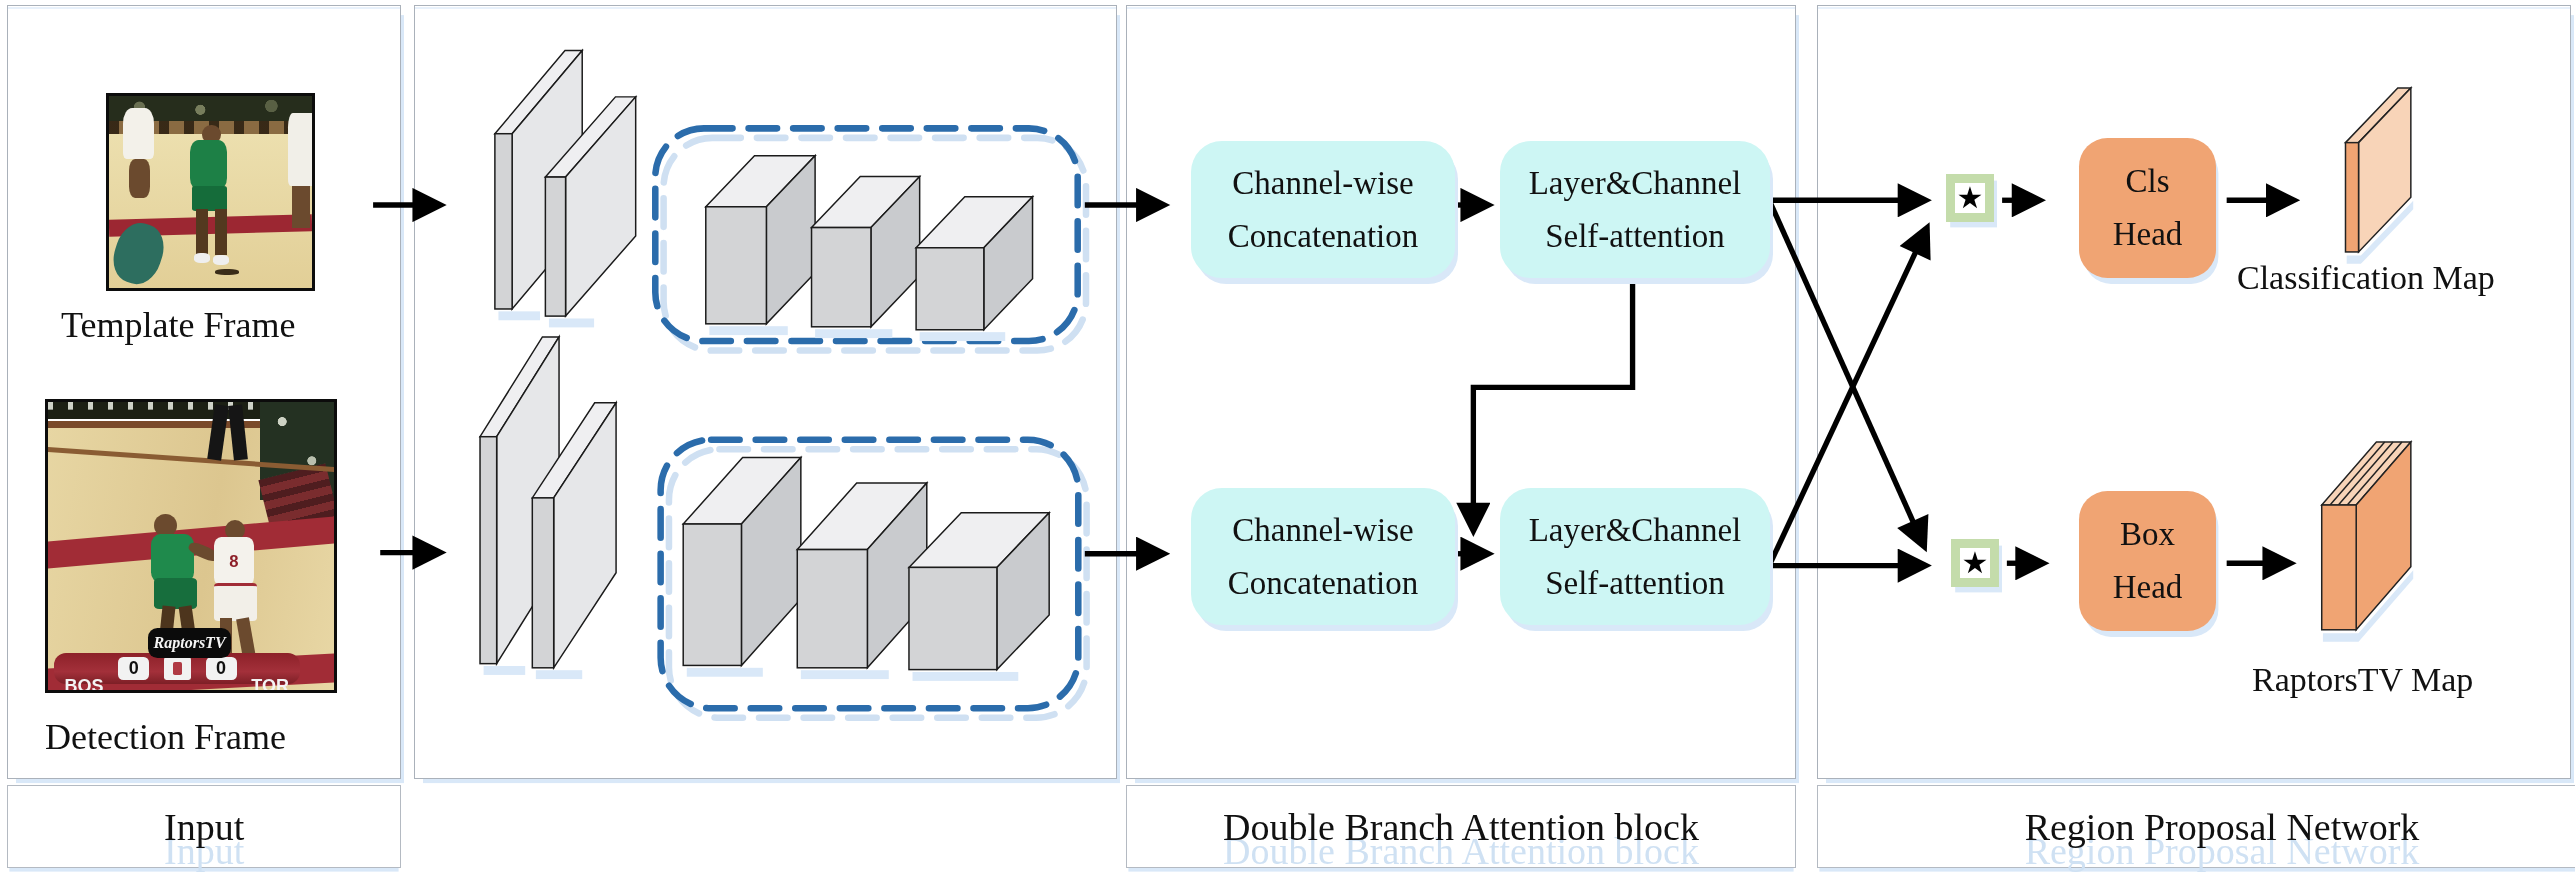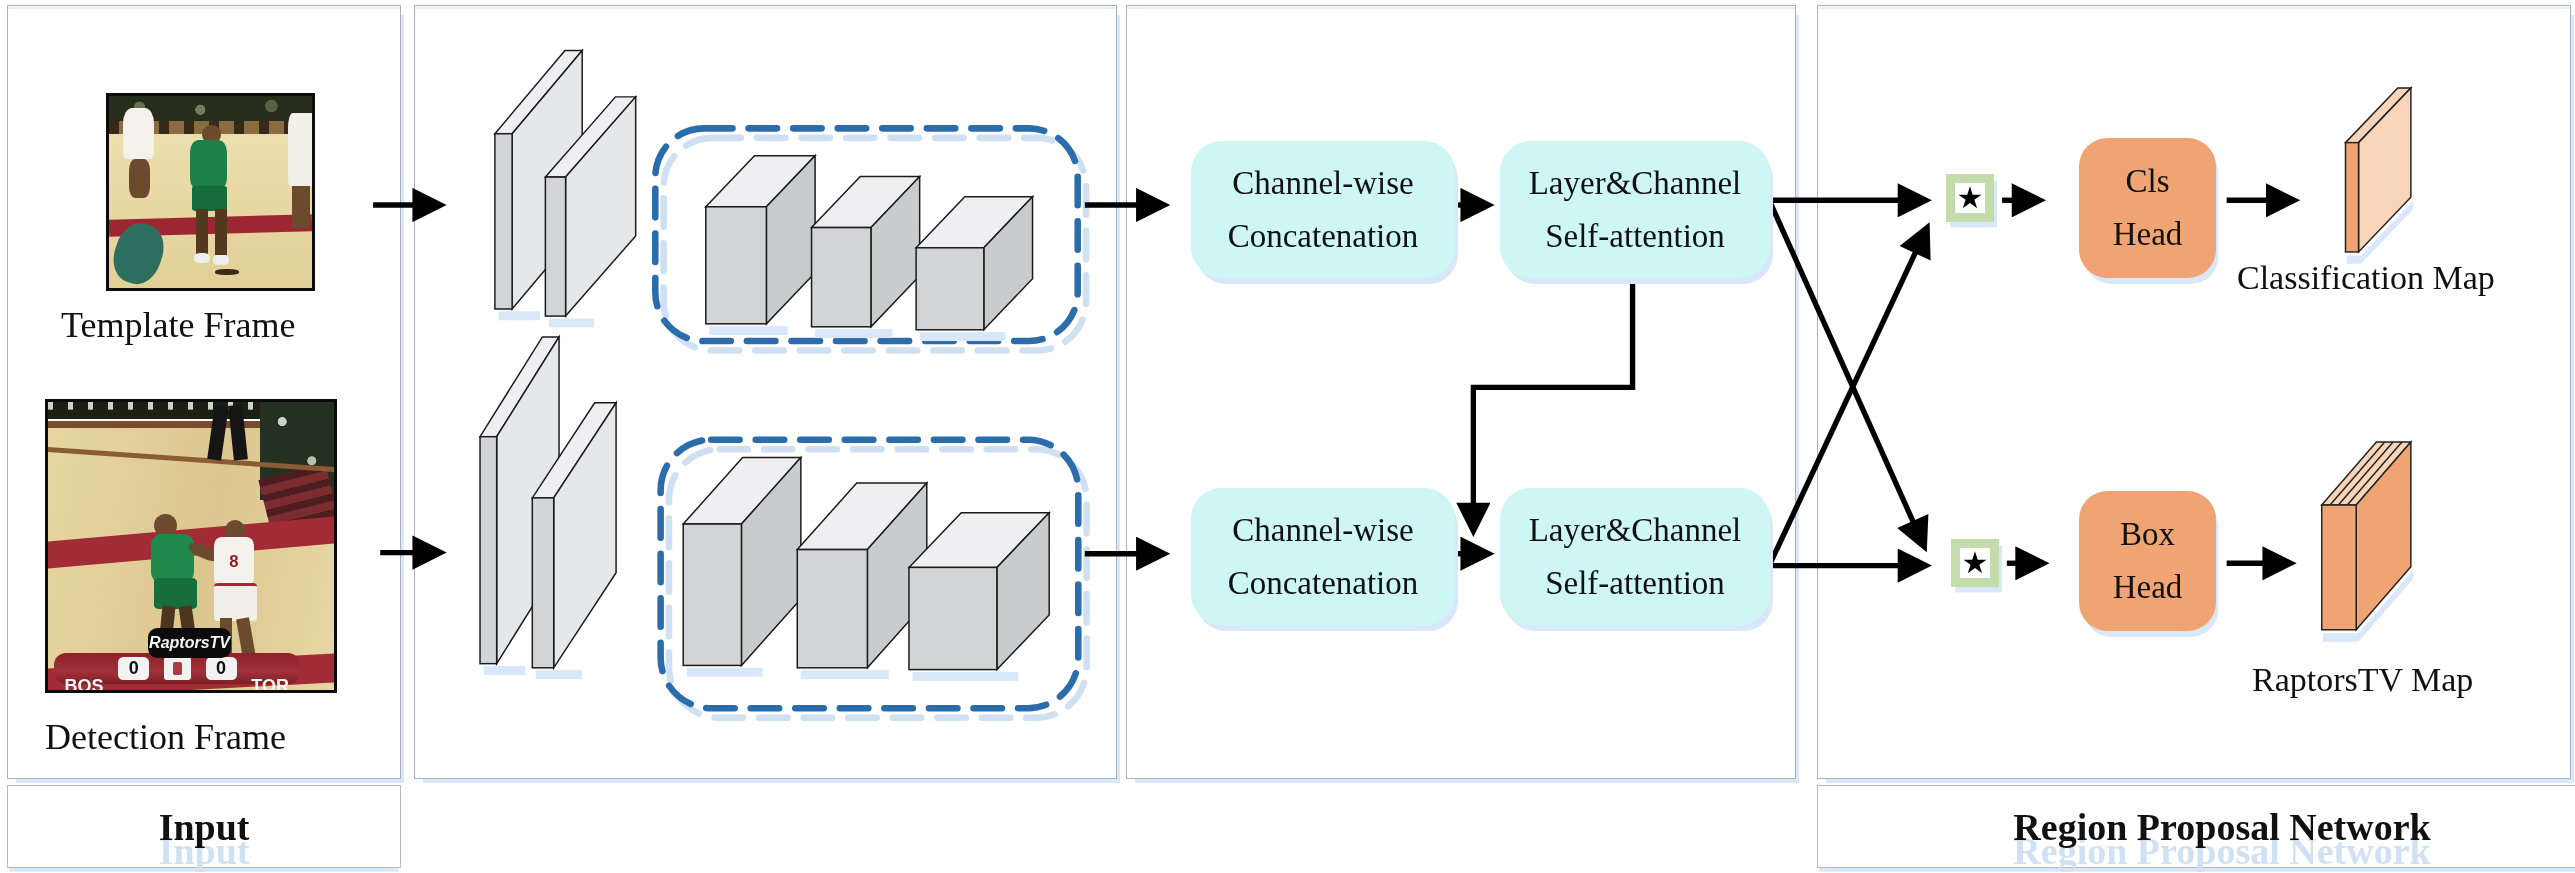--- a/index.html
+++ b/index.html
@@ -6,21 +6,21 @@
   #stage{position:relative;width:2576px;height:874px;background:#ffffff;overflow:hidden;
          font-family:"Liberation Serif", serif;color:#111;}
 
   
   .panel{position:absolute;background:#fff;border:1.8px solid #aab1ba;
          box-shadow:6px 7.1px 0 -3px var(--shadow-blue);}
   .panel::after{content:"";position:absolute;left:0;right:0;top:1.2px;height:2.4px;background:#e8f1fb;}
   .plabel{position:absolute;background:#fff;border:1.8px solid #b4bac2;
           box-shadow:0 6px 0 -2.4px var(--shadow-blue);
           display:flex;align-items:center;justify-content:center;
-          font-weight:bold;font-size:38px;
+          font-weight:normal;font-size:38px;
           text-shadow:0 24px 0 #cfe1f3;}
 
   
   .caption{position:absolute;text-align:left;font-size:36px;}
 
   
   .cyanbox{position:absolute;background:var(--cyan);border-radius:31px;
            box-shadow:4.2px 7.1px 0 -1.2px var(--shadow-blue);
            display:flex;flex-direction:column;align-items:center;justify-content:center;
            font-size:33px;line-height:1.6;text-align:center;}
@@ -71,21 +71,21 @@
                      radial-gradient(circle at 70% 60%, #b9c0ae 0 4.2px, transparent 4.8px);}
   .d-seats{right:0;top:24%;width:24%;height:22%;background:repeating-linear-gradient(180deg,#4f1d1f 0 7.1px,#7a2c2e 7.1px 15.4px);transform:rotate(-14deg);}
   .d-rail{left:0;top:6.5%;width:74%;height:2.4%;background:#7a4a2a;}
   .d-line1{left:-2%;top:19%;width:104%;height:1.6%;background:#8a5c33;transform:rotate(4deg);}
   .d-red1{left:-2%;top:44%;width:104%;height:9.5%;background:#a12c36;transform:rotate(-5deg);}
   .d-red3{left:-2%;top:90%;width:104%;height:10%;background:#a12c36;transform:rotate(-3deg);}
   .leg{background:#151515;}
   .skin{background:#6b4a2e;}
   .sb-tab{left:35%;top:78.5%;width:29%;height:10.5%;background:#0b0b0b;border-radius:9.5px;
           display:flex;align-items:center;justify-content:center;z-index:3;}
-  .sb-tab span{color:#f5f5f5;font-family:Liberation Sans, sans-serif;font-weight:bold;font-size:16px;font-style:italic;}
+  .sb-tab span{color:#f5f5f5;font-family:Liberation Serif, serif;font-weight:bold;font-size:16px;font-style:italic;}
   .sb-bar{left:2%;top:87%;width:86%;height:11%;background:linear-gradient(#8d2129,#a3303a 60%,#7d1f26);
           border-radius:12px;display:flex;align-items:center;justify-content:space-between;
           padding:0 10.7px;box-sizing:border-box;z-index:2;position:absolute;}
   .sb-team{color:#f4f4f4;font-family:"Liberation Sans",sans-serif;font-weight:bold;font-size:18px;position:static;margin-top:37px;}
   .sb-pill{position:static;background:#f2f2f2;border-radius:5.3px;min-width:31px;height:72%;
            display:flex;align-items:center;justify-content:center;color:#101010;
            font-family:"Liberation Sans",sans-serif;font-weight:bold;font-size:18px;}
   .sb-mid{position:static;background:#f2f2f2;width:12%;height:72%;border-radius:2.4px;
           display:flex;align-items:center;justify-content:center;}
   .sb-logo{position:static;width:8.3px;height:13px;background:#b03a44;border-radius:1.8px;}
@@ -95,20 +95,23 @@
 
 <div id="stage">
 
   <div class="panel" style="left:7.1px;top:4.8px;width:392px;height:772px;"></div>
   <div class="panel" style="left:414px;top:4.8px;width:701px;height:772px;"></div>
   <div class="panel" style="left:1126px;top:4.8px;width:668px;height:772px;"></div>
   <div class="panel" style="left:1817px;top:4.8px;width:752px;height:772px;"></div>
 
   <div class="plabel" style="left:7.1px;top:785px;width:392px;height:81px;">
       <span>Input</span>
+    </div>
+  <div class="plabel" style="left:1126px;top:785px;width:668px;height:81px;">
+      <span>Double Branch Attention block</span>
     </div>
   <div class="plabel" style="left:1817px;top:785px;width:752px;height:81px;padding-left:28px;">
       <span>Region Proposal Network</span>
     </div>
 
   <svg id="overlay" width="2576" height="874" viewBox="0 0 4336 1471">
     <defs>
       <marker id="ah" viewBox="0 0 10 10" refX="1" refY="5" markerWidth="7" markerHeight="6.4" orient="auto">
         <path d="M0,0 L10,5 L0,10 z" fill="#000"></path>
       </marker>

